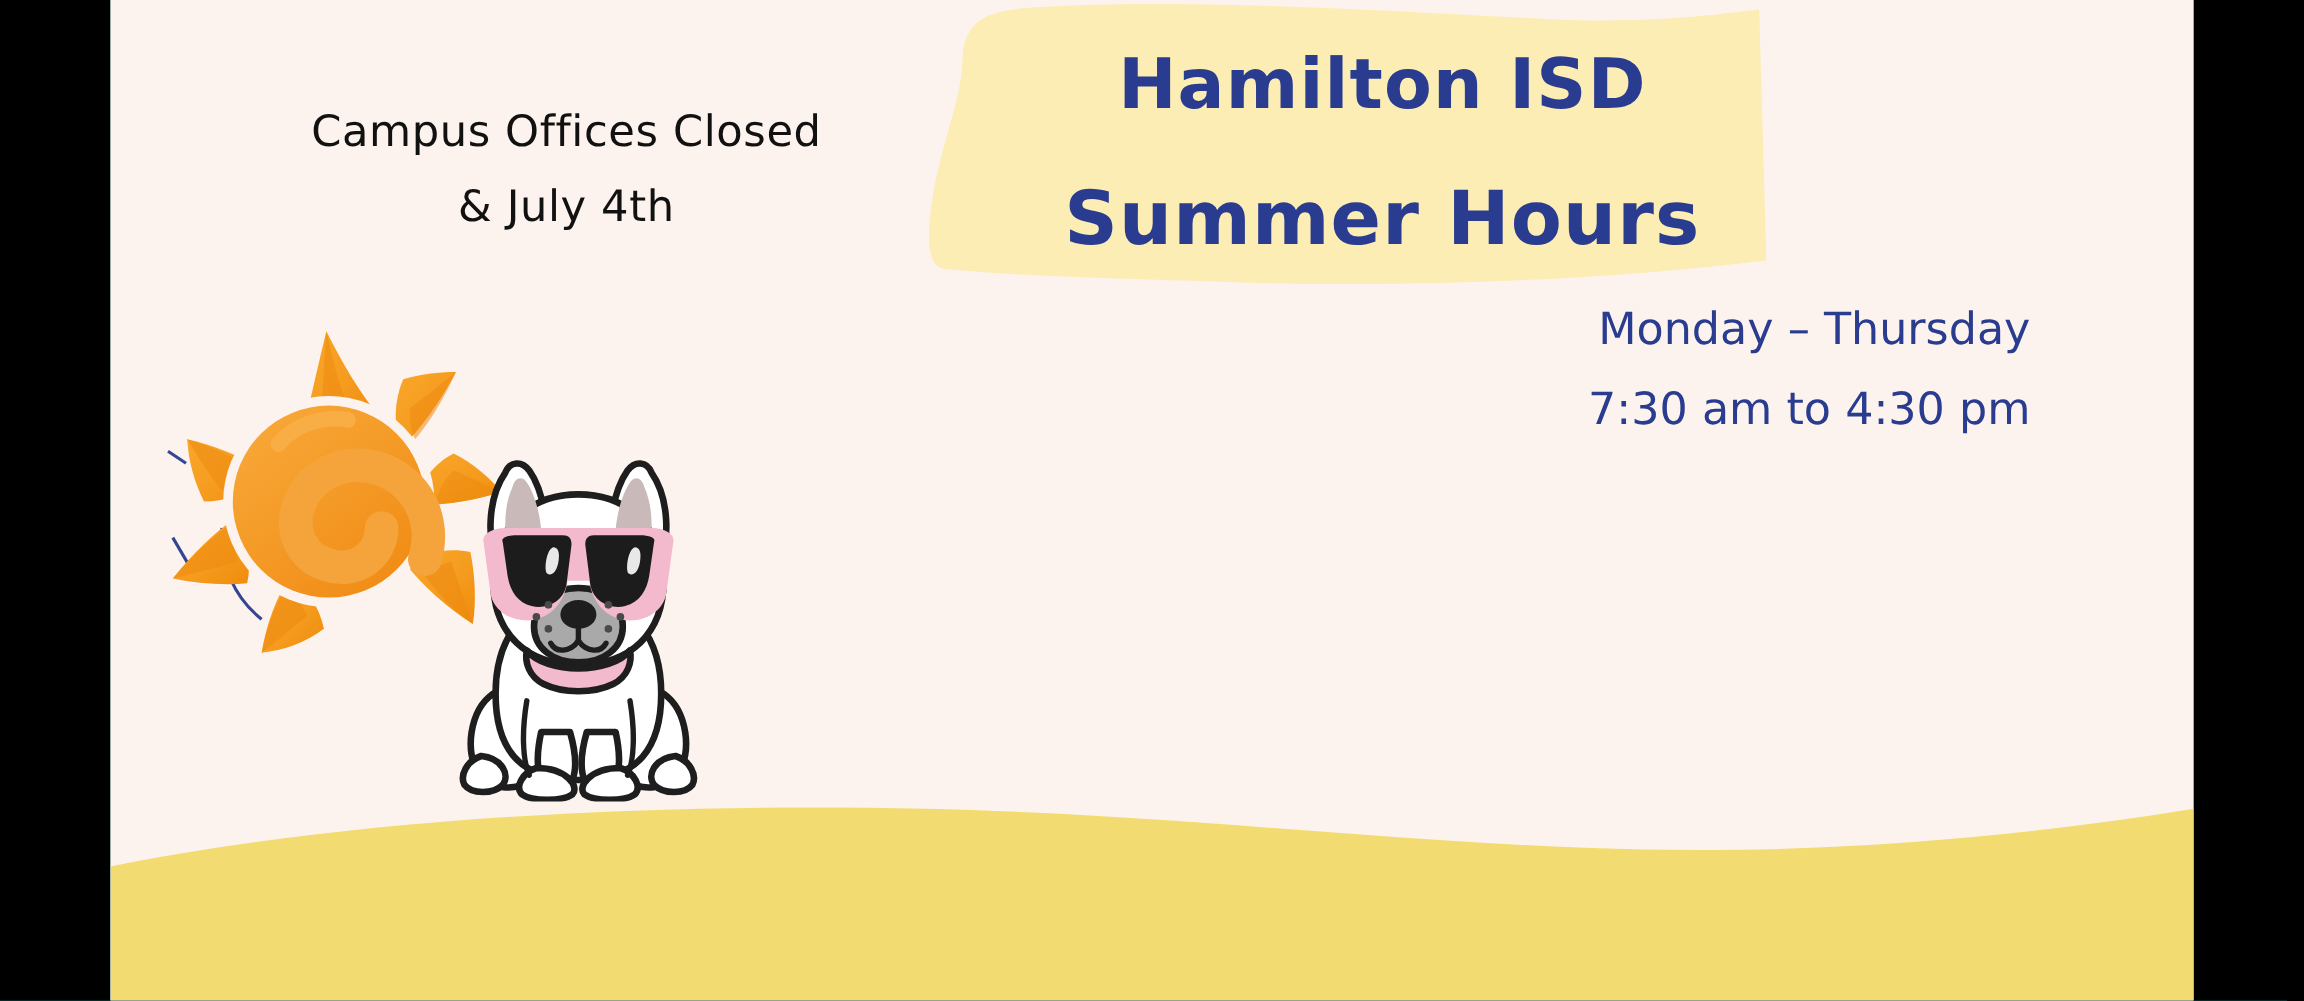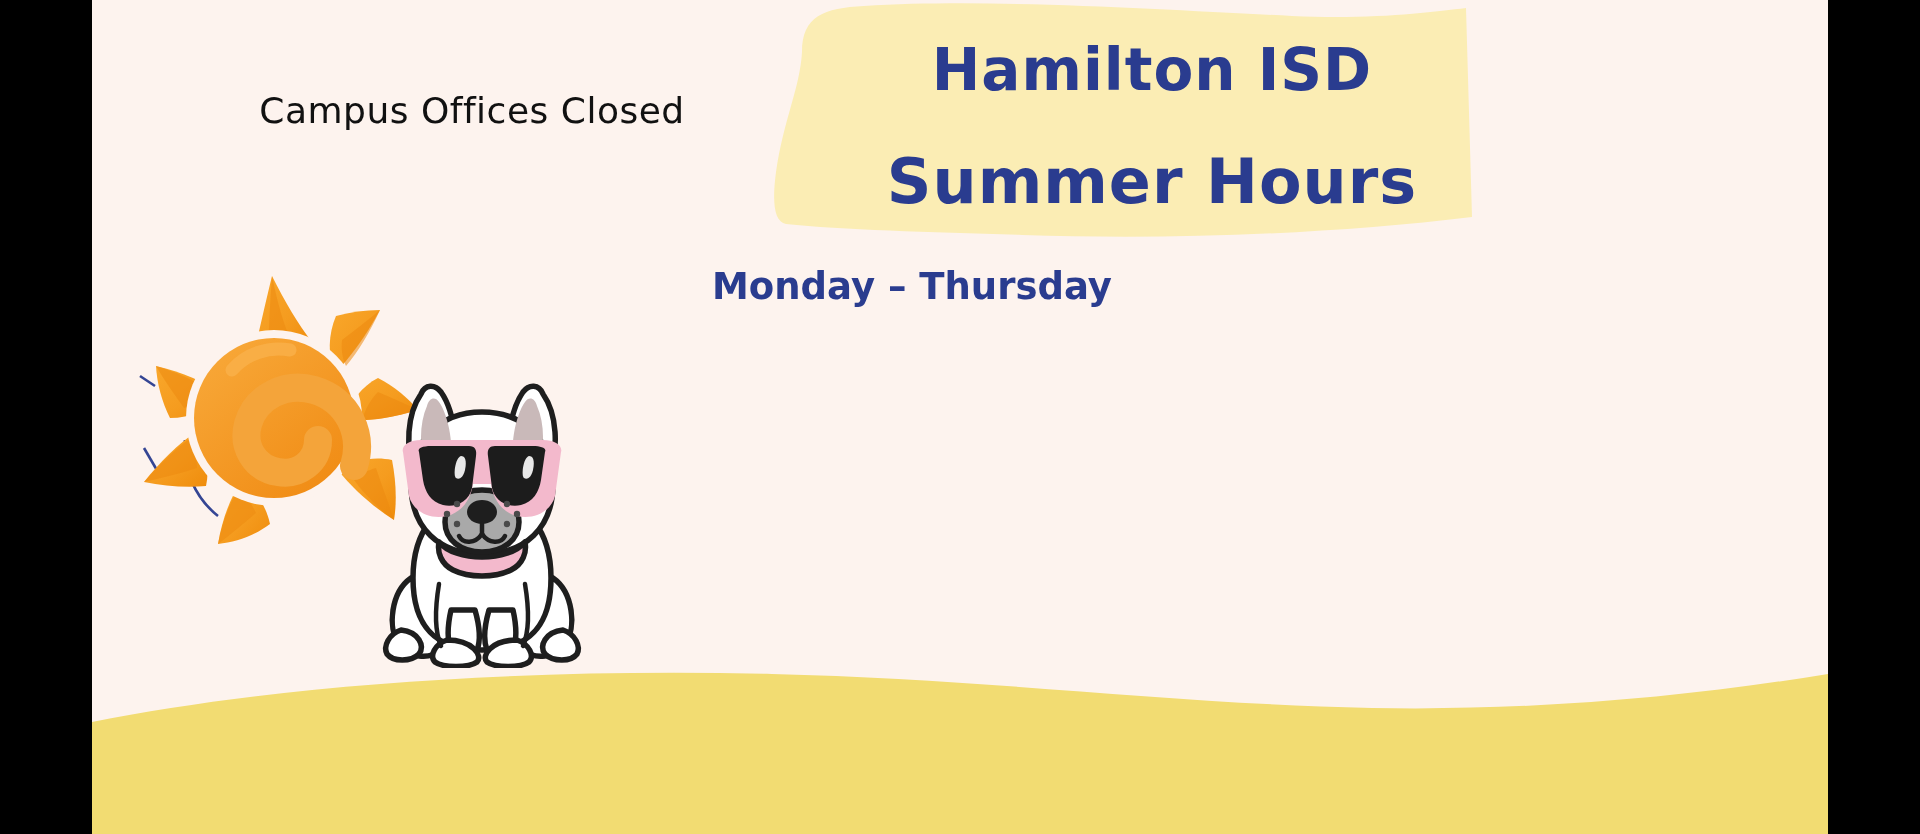--- a/index.html
+++ b/index.html
@@ -56,23 +56,23 @@
   #title-wrap{
     position:absolute;left:680px;top:14px;width:760px;
     text-align:center;color:#2A3C8F;
     font-family:"DejaVu Sans", sans-serif;font-weight:700;
   }
   #title-wrap .t1{font-size:58px;line-height:112px;letter-spacing:1px;}
   #title-wrap .t2{font-size:62px;line-height:112px;letter-spacing:1px;text-align:center;}
 
   
   #body-text{
-    position:absolute;left:620px;top:254px;width:980px;
-    text-align:left;color:#2A3C8F;
-    font-family:"DejaVu Sans", sans-serif;font-weight:700;
+    position:absolute;left:620px;top:242px;width:980px;
+    text-align:right;color:#2A3C8F;
+    font-family:"DejaVu Sans", sans-serif;font-weight:400;
   }
   #body-text .b{font-size:37px;line-height:66px;white-space:nowrap;}
   #body-text .spacer{height:52px;}
   #body-text .b.footer{font-size:35px;}
 
   
   #sun{position:absolute;left:30px;top:258px;width:300px;height:290px;}
   #dog{position:absolute;left:285px;top:378px;width:210px;height:290px;}
 </style>
 </head>
@@ -97,24 +97,26 @@
                C12,116 28,86 30,50 Z" fill="#FBEDB4"></path>
     </svg>
 
     <div id="title-wrap">
       <div class="t1">Hamilton ISD</div>
       <div class="t2">Summer Hours</div>
     </div>
 
     <div id="left-text">
       <div class="line">Campus Offices Closed</div>
+      <div class="line">&amp; July 4th</div>
     </div>
 
     <div id="body-text">
       <div class="b">Monday – Thursday</div>
+      <div class="b">7:30 am to 4:30 pm</div>
       <div class="spacer"></div>
     </div>
 
     <svg id="dune" viewBox="0 0 1736 200" preserveAspectRatio="none">
       <path d="M0,88
                C180,52 420,34 680,40
                C900,45 1080,70 1280,74
                C1450,77 1600,62 1736,40
                L1736,200 L0,200 Z" fill="#F2DC72"></path>
     </svg>

